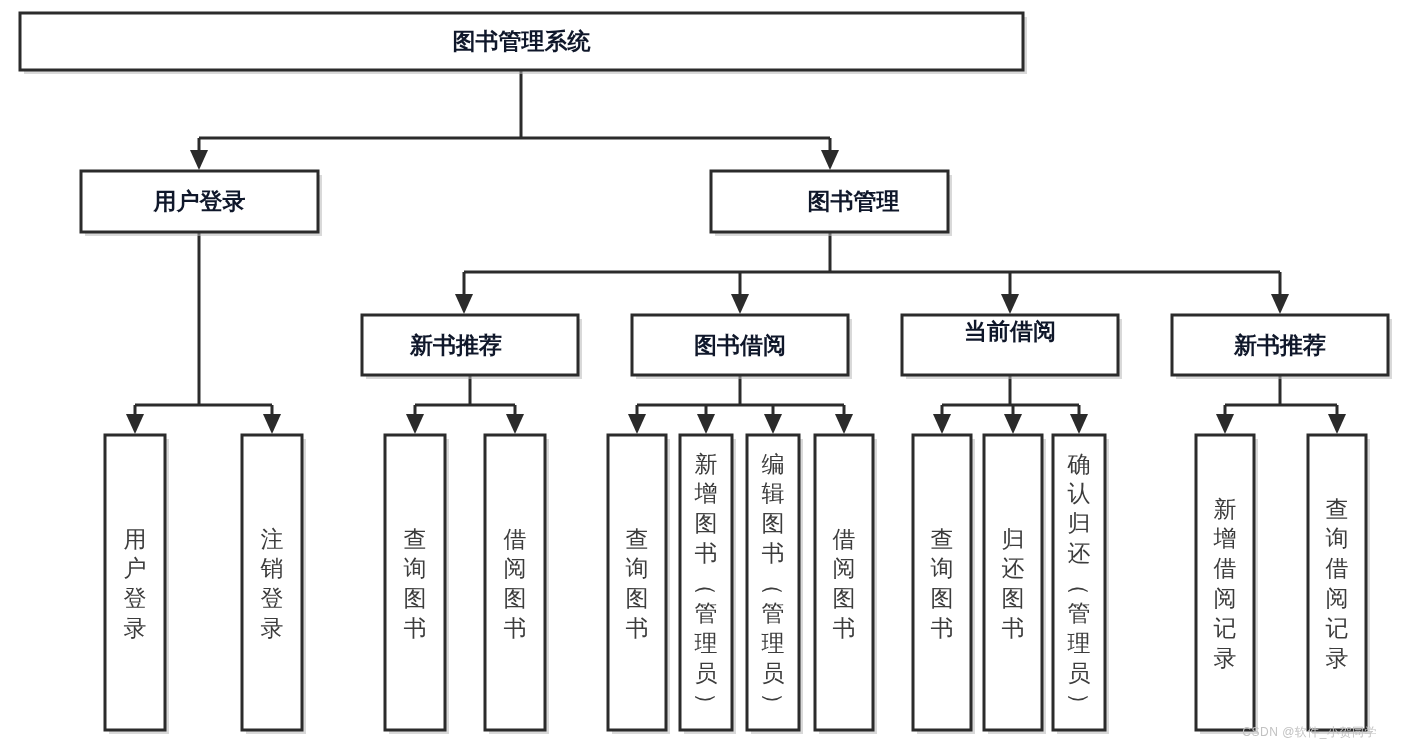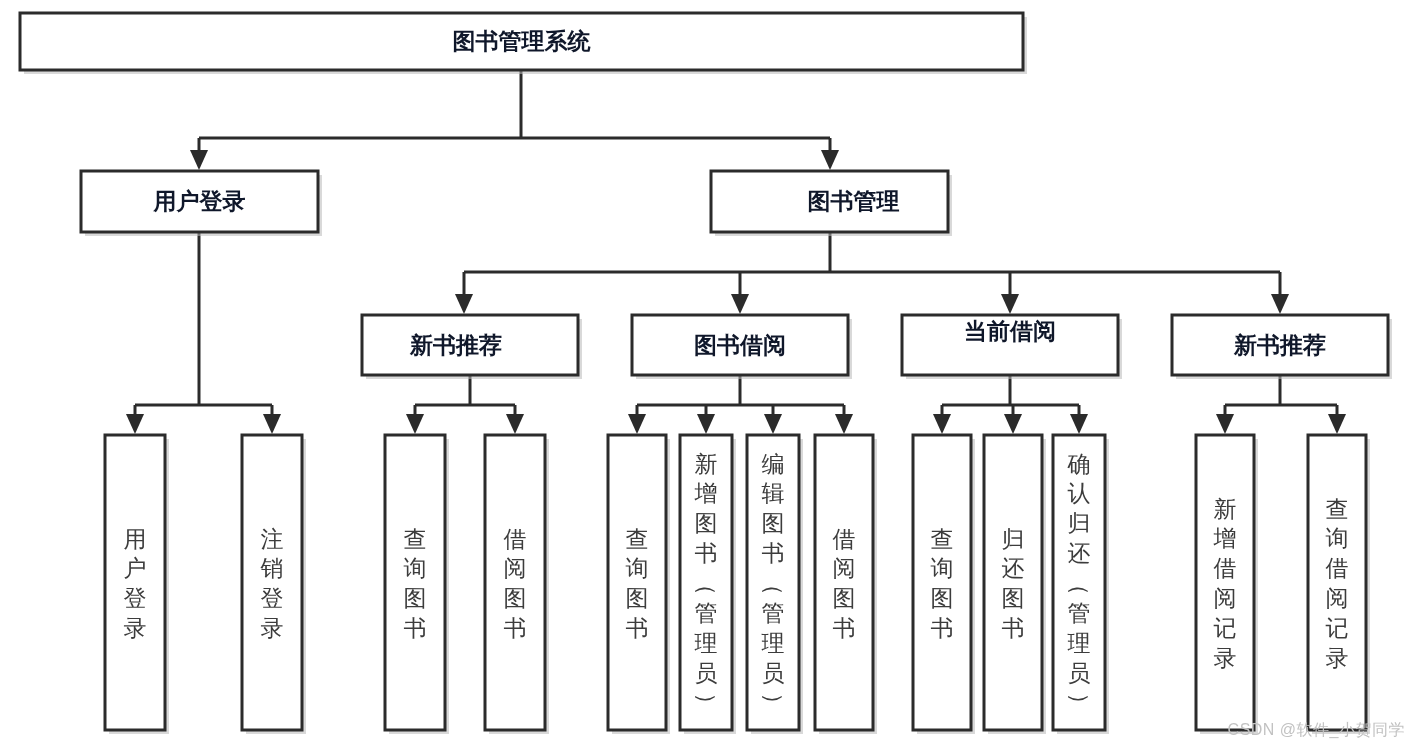--- a/index.html
+++ b/index.html
@@ -39,24 +39,24 @@
     stroke: #2b2b2b;
     stroke-width: 3;
     fill: none;
     stroke-linecap: butt;
   }
   .arrow-head {
     fill: #2b2b2b;
   }
   .watermark {
     position: absolute;
-    right: 0;
+    right: 28px;
     bottom: 6px;
     font-family: "Liberation Sans", "DejaVu Sans", sans-serif;
-    font-size: 16px;
+    font-size: 12px;
     color: #c2c2c2;
     letter-spacing: 0.5px;
     white-space: nowrap;
     pointer-events: none;
   }
   .vlabel-wrap {
     position: absolute;
     display: flex;
     flex-direction: column;
     align-items: center;

